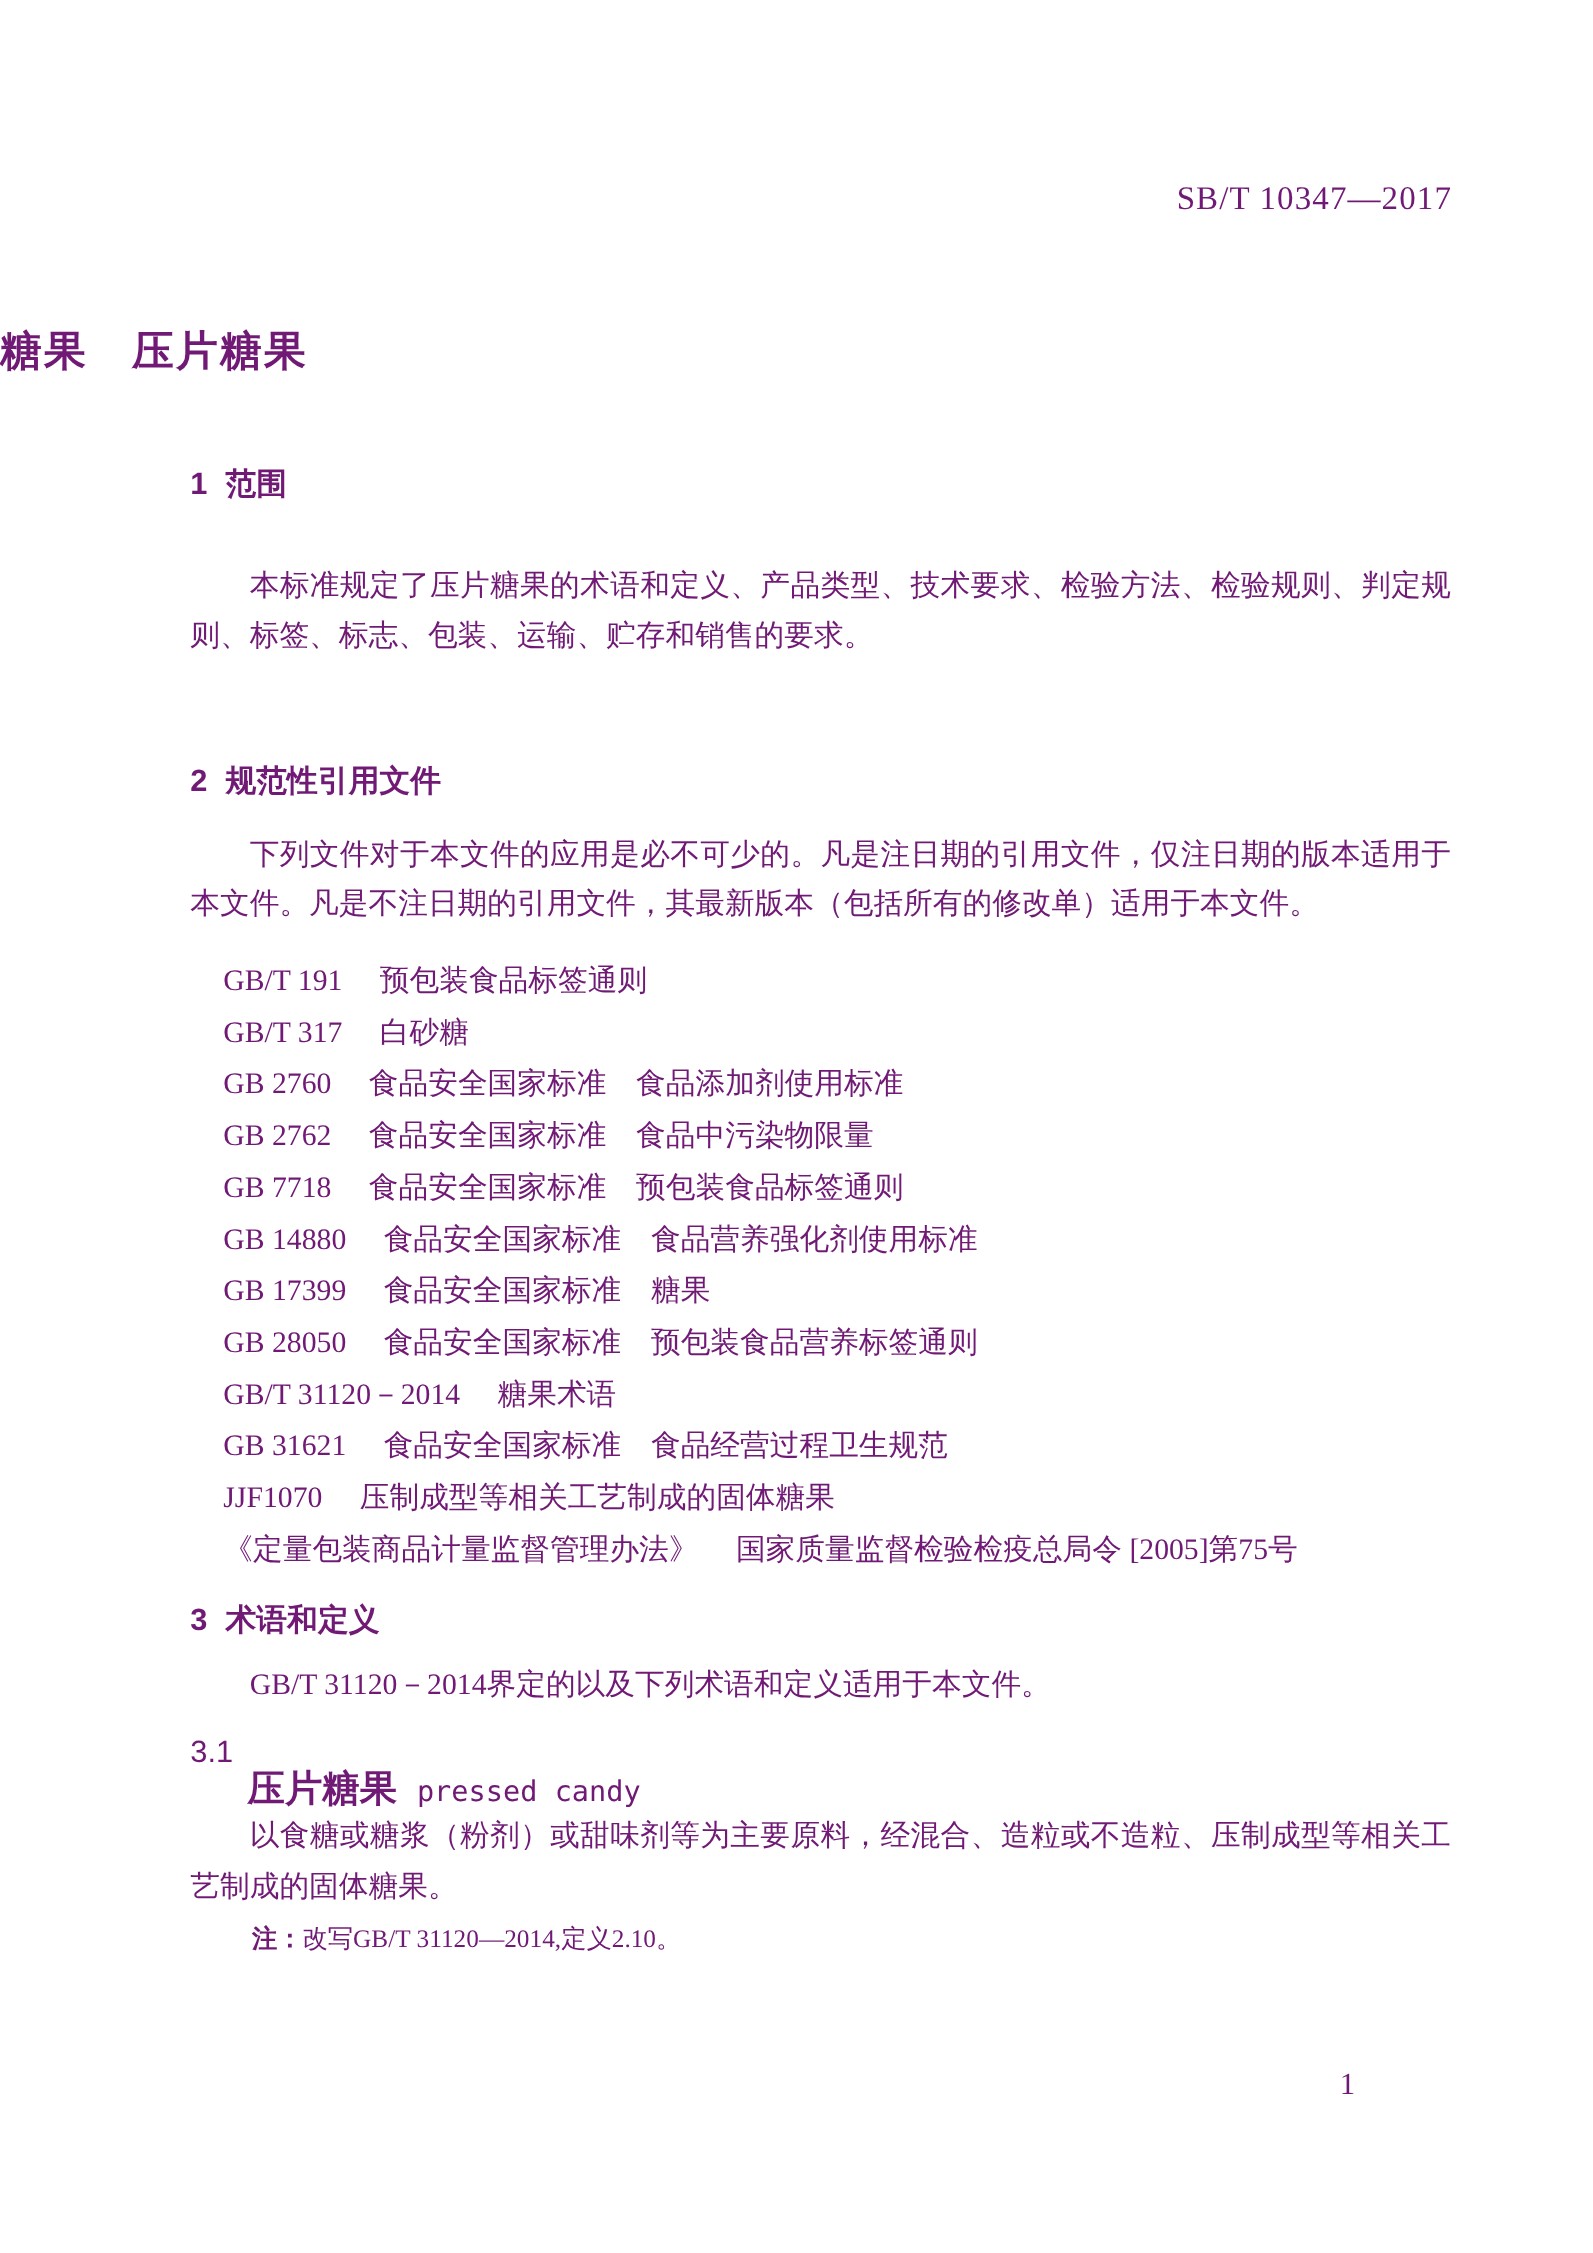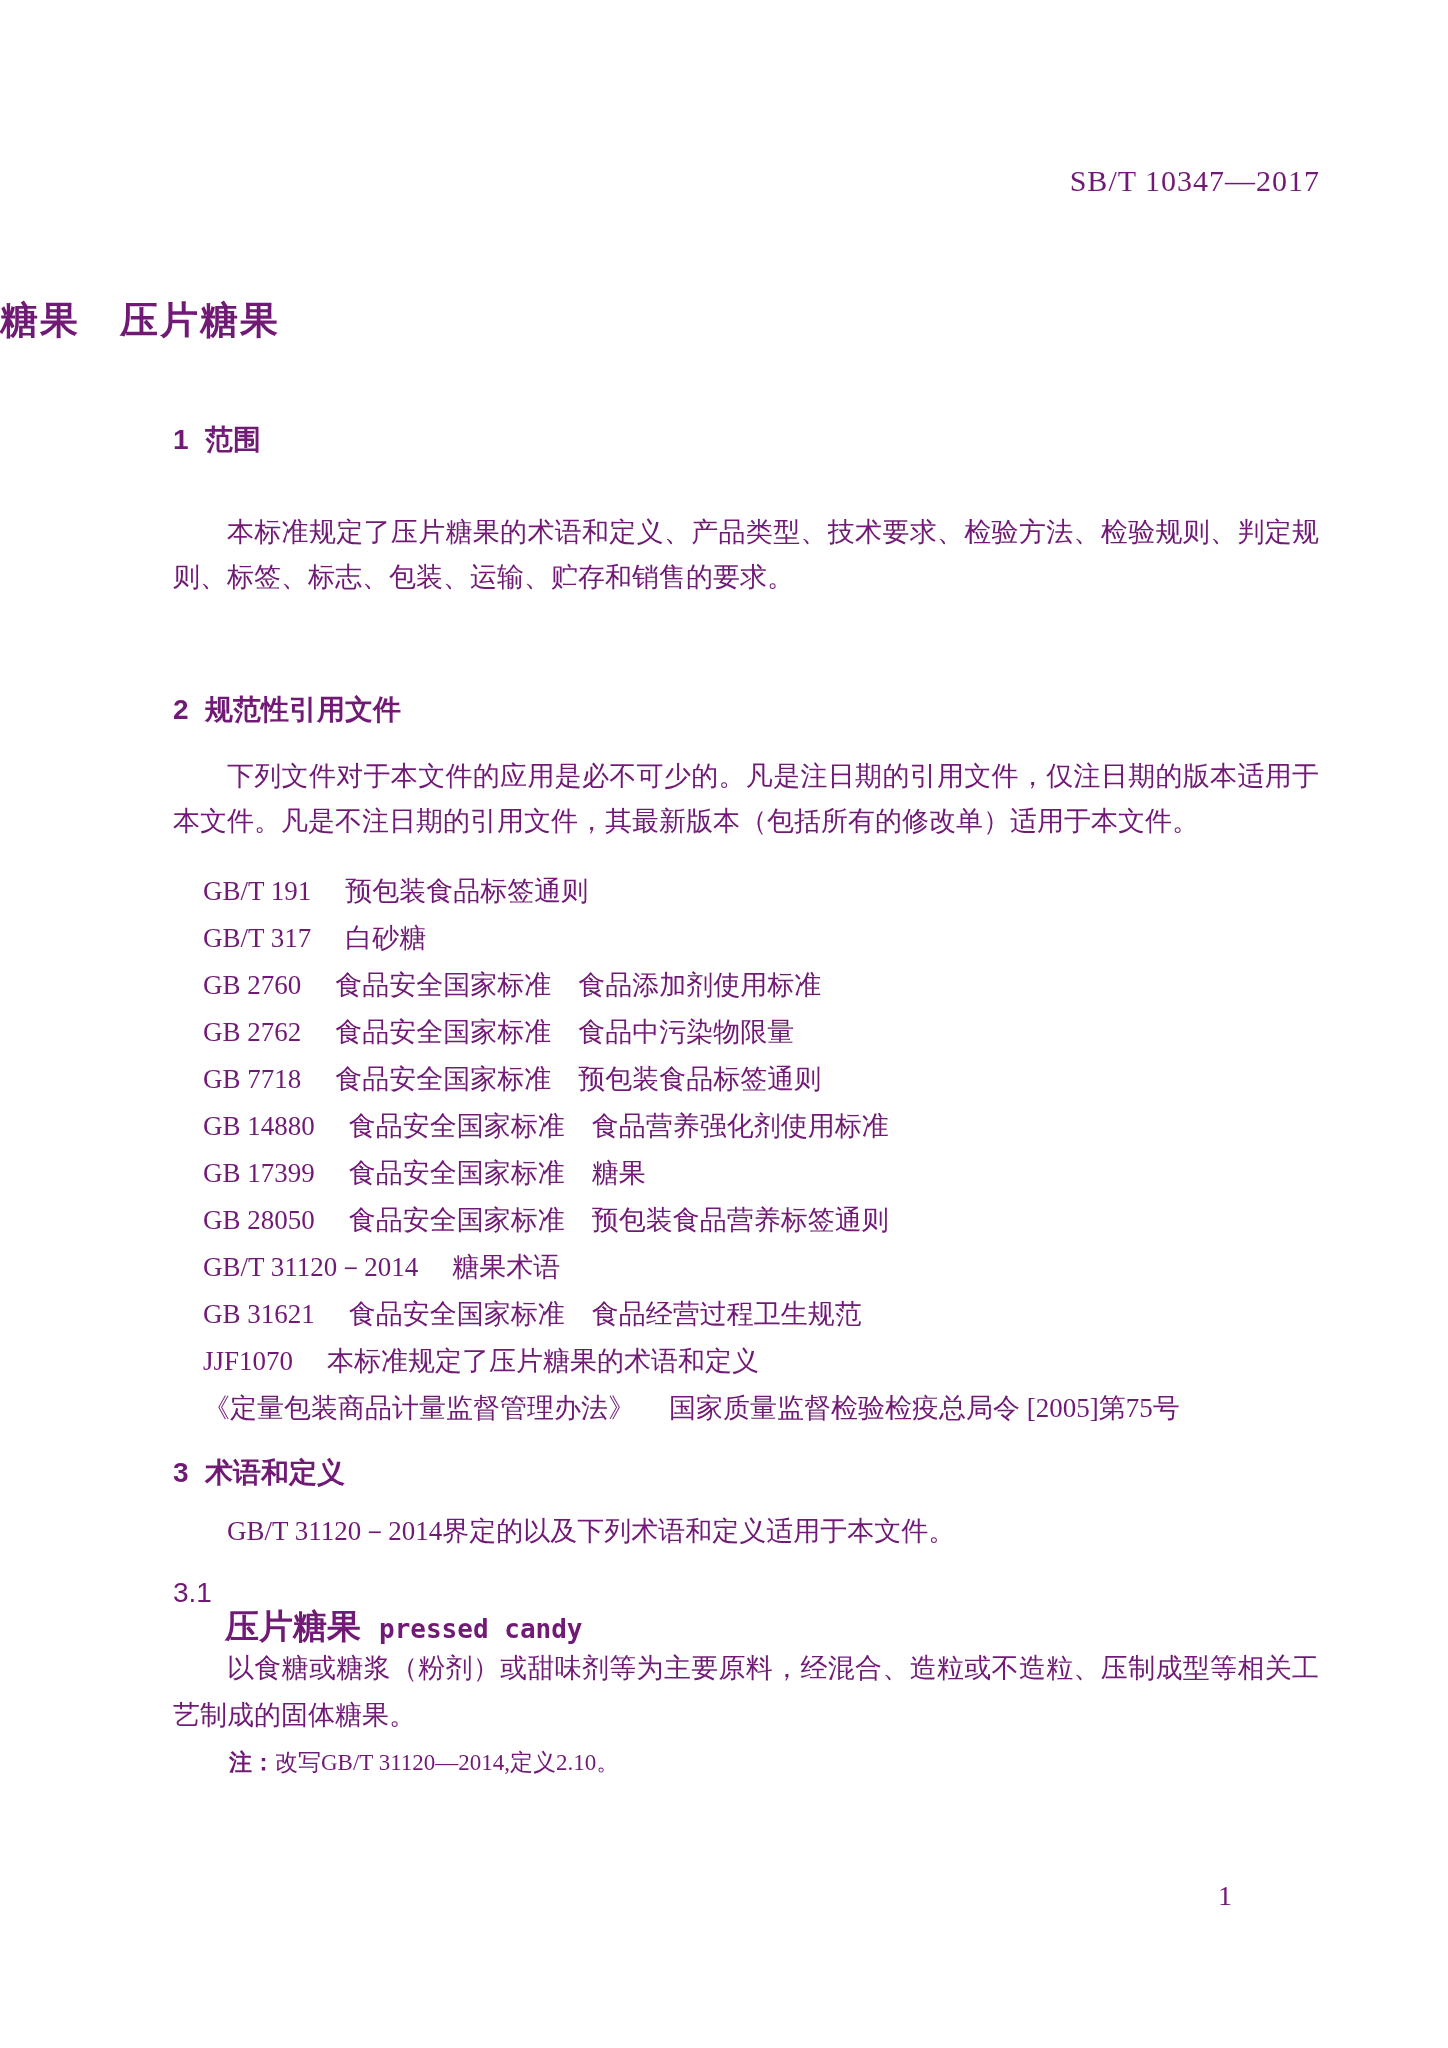--- a/index.html
+++ b/index.html
@@ -41,21 +41,21 @@
     font-family:"Liberation Sans","DejaVu Sans",sans-serif;
     font-size:28px;line-height:45px;
   }
   .term-line{padding-left:52px;line-height:45px;white-space:nowrap;}
   .term-zh{
     font-family:"Liberation Sans","DejaVu Sans",sans-serif;
     font-weight:700;font-size:34px;
   }
   .term-en{
     font-family:"DejaVu Sans Mono","Liberation Mono",monospace;
-    font-weight:700;font-size:26px;margin-left:18px;
+    font-weight:400;font-size:26px;margin-left:18px;
   }
   .def-p{
     font-size:27px;line-height:47px;
     text-align:justify;text-indent:54px;
   }
   .note-line{
     padding-left:56px;font-size:23px;line-height:32px;white-space:nowrap;
   }
   .note-label{
     font-family:"Liberation Sans","DejaVu Sans",sans-serif;
@@ -90,21 +90,21 @@
       <div class="ref-row"><span>GB/T 191</span><span class="ref-title">预包装食品标签通则</span></div>
       <div class="ref-row"><span>GB/T 317</span><span class="ref-title">白砂糖</span></div>
       <div class="ref-row"><span>GB 2760</span><span class="ref-title">食品安全国家标准　食品添加剂使用标准</span></div>
       <div class="ref-row"><span>GB 2762</span><span class="ref-title">食品安全国家标准　食品中污染物限量</span></div>
       <div class="ref-row"><span>GB 7718</span><span class="ref-title">食品安全国家标准　预包装食品标签通则</span></div>
       <div class="ref-row"><span>GB 14880</span><span class="ref-title">食品安全国家标准　食品营养强化剂使用标准</span></div>
       <div class="ref-row"><span>GB 17399</span><span class="ref-title">食品安全国家标准　糖果</span></div>
       <div class="ref-row"><span>GB 28050</span><span class="ref-title">食品安全国家标准　预包装食品营养标签通则</span></div>
       <div class="ref-row"><span>GB/T 31120－2014</span><span class="ref-title">糖果术语</span></div>
       <div class="ref-row"><span>GB 31621</span><span class="ref-title">食品安全国家标准　食品经营过程卫生规范</span></div>
-      <div class="ref-row"><span>JJF1070</span><span class="ref-title">本标准规定了压片糖果的术语和定义</span></div>
+      <div class="ref-row"><span>JJF1070</span><span class="ref-title">压制成型等相关工艺制成的固体糖果</span></div>
       <div class="ref-row"><span>《定量包装商品计量监督管理办法》</span><span class="ref-title">国家质量监督检验检疫总局令 [2005]第75号</span></div>
     </div>
 
     <div class="sec-h" style="top:1450px">
       <span class="sec-num">3</span><span>术语和定义</span>
     </div>
 
     <p class="body-p" style="top:1509px">GB/T 31120－2014界定的以及下列术语和定义适用于本文件。</p>
 
     <div class="term-num" style="top:1570px">3.1</div>

